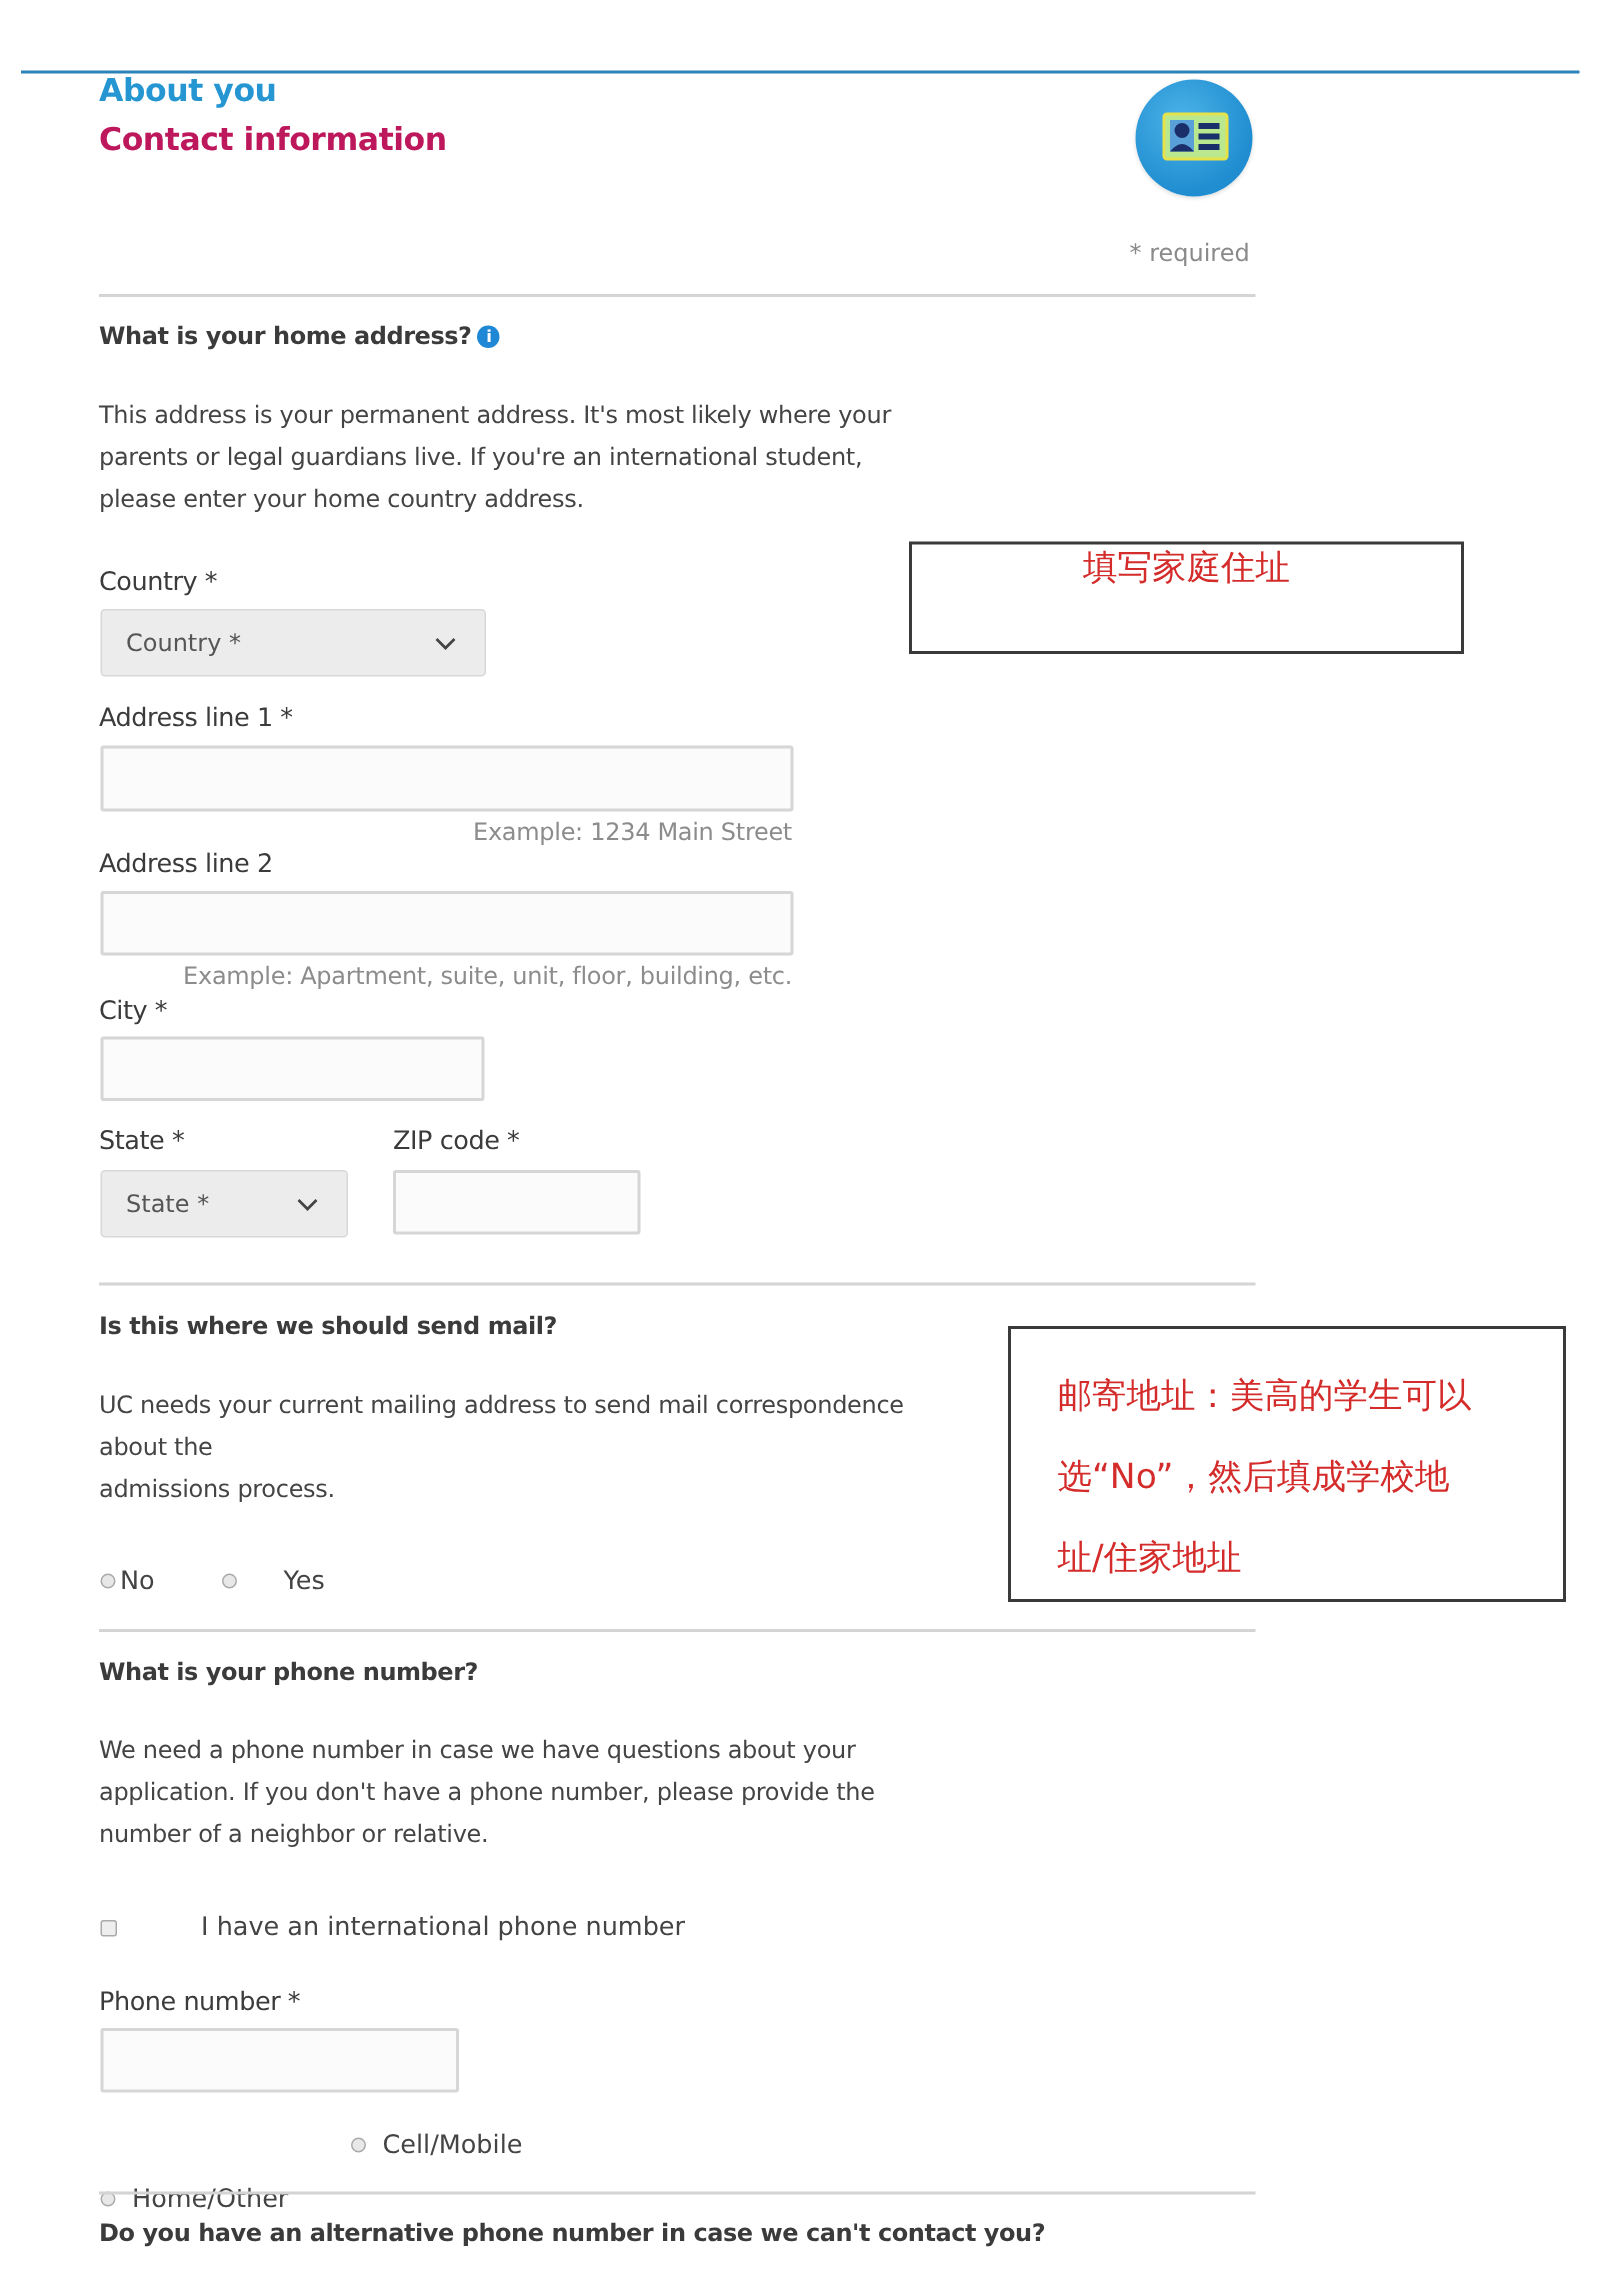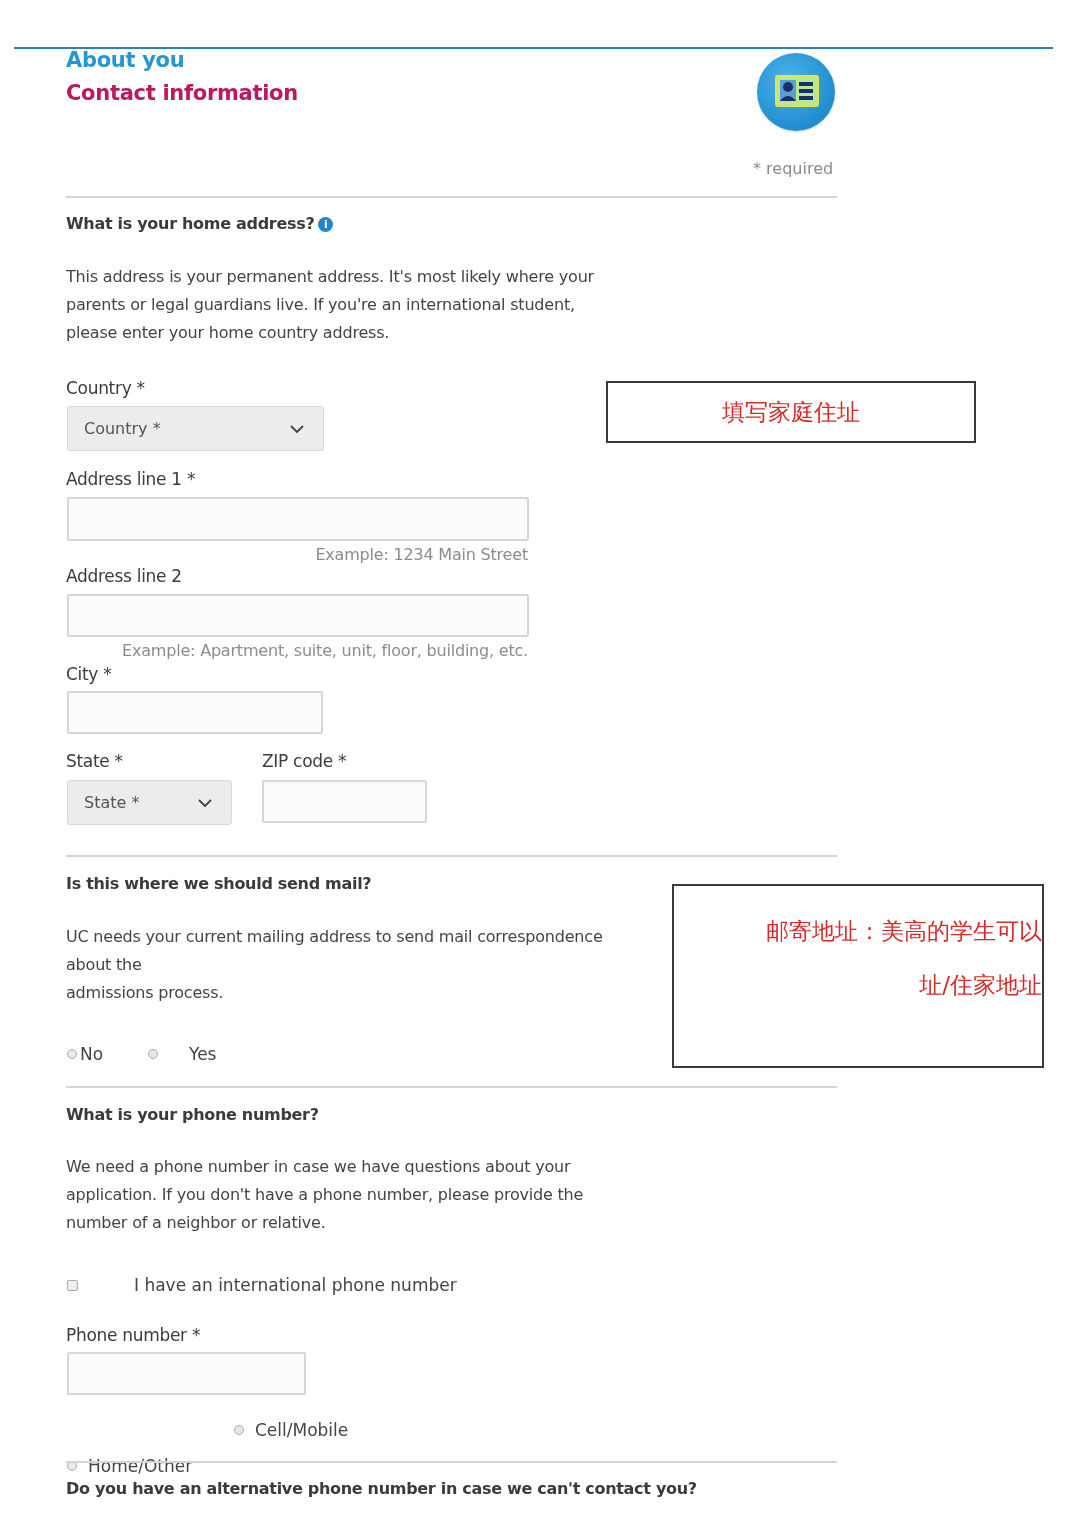--- a/index.html
+++ b/index.html
@@ -126,19 +126,20 @@
   <span class="opt-label" style="margin-left:11px;">Home/Other</span>
 </div>
 <div class="abs" style="left:234px; top:1420px; display:flex; align-items:center;">
   <div class="radio-dot"></div>
   <span class="opt-label" style="margin-left:11px;">Cell/Mobile</span>
 </div>
 
 <div class="abs hr" style="top:1461px;"></div>
 <div class="abs q" style="top:1479px;">Do you have an alternative phone number in case we can't contact you?</div>
 
-<div class="abs note-box" style="left:606px; top:381px; width:370px; height:62px; display:flex; align-items:center; justify-content:center; font-size:23px;">
+<div class="abs note-box" style="left:606px; top:361px; width:370px; height:75px; display:flex; justify-content:center; font-size:23px;">
   <span>填写家庭住址</span>
 </div>
-<div class="abs note-box" style="left:672px; top:884px; width:372px; height:184px; padding:18px 0 0 31px; font-size:23px; line-height:54px;text-align:right;">
+<div class="abs note-box" style="left:672px; top:884px; width:372px; height:184px; padding:18px 0 0 31px; font-size:23px; line-height:54px;">
   <div>邮寄地址：美高的学生可以</div>
+  <div>选“No”，然后填成学校地</div>
   <div>址/住家地址</div>
 </div>
 
 </body></html>

